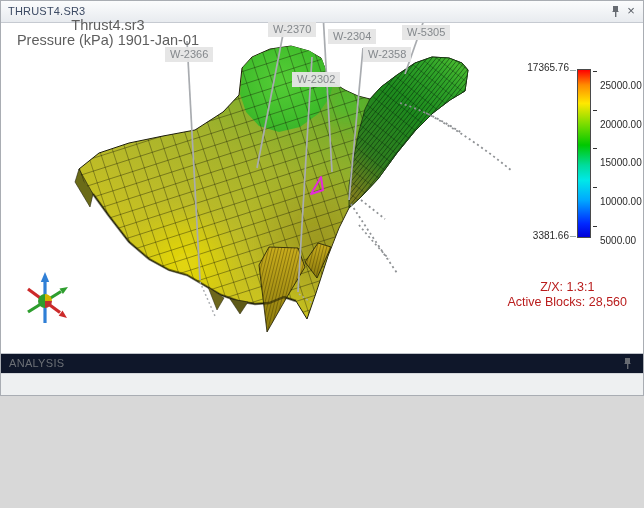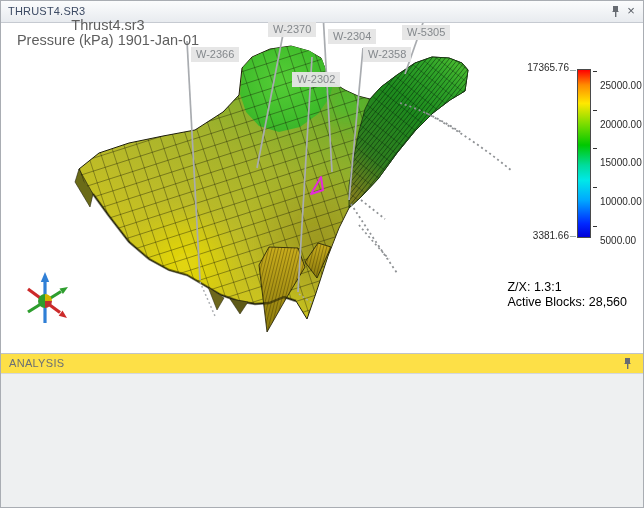--- a/index.html
+++ b/index.html
@@ -1,43 +1,43 @@
 <!DOCTYPE html>
 <html><head>
 <meta charset="utf-8">
 <style>
   html,body{margin:0;padding:0;background:#d8d8d8;}
-  .app{position:relative;width:644px;height:508px;background:#fff;overflow:hidden;
+  .app{position:relative;width:644px;height:396px;background:#fff;overflow:hidden;
        font-family:"Liberation Sans",sans-serif;border:1px solid #a9adb3;box-sizing:border-box;}
   
   .titlebar{position:absolute;top:0;left:0;right:0;height:22px;
     background:linear-gradient(#fbfcfd,#e8ebef);border-bottom:1px solid #c6cad1;box-sizing:border-box;}
   .titlebar .tb-text{position:absolute;left:7px;top:4px;font-size:11px;color:#3c4a63;letter-spacing:.2px;}
   .tb-pin{position:absolute;right:21px;top:4px;width:13px;height:14px;cursor:pointer;}
   .tb-close{position:absolute;right:5px;top:2px;width:14px;height:16px;font-size:13px;line-height:16px;
     text-align:center;color:#565b63;cursor:pointer;}
   
   .scene{position:absolute;left:0;top:22px;width:644px;height:330px;}
   .vp-title{position:absolute;left:8px;top:17px;width:198px;text-align:center;
     color:#5e5e5e;font-size:14.5px;line-height:15px;}
   .well-label{position:absolute;height:15px;line-height:15px;padding:0 5px;
     background:rgba(229,229,229,.96);color:#84888c;font-size:11px;white-space:nowrap;}
-  .vp-info{position:absolute;right:16px;top:279px;text-align:left;color:#000000;
+  .vp-info{position:absolute;right:16px;top:279px;text-align:center;color:#b91c1c;
     font-size:12.5px;line-height:15px;}
   
   .cbar{position:absolute;left:576px;top:68px;width:14px;height:169px;border:1px solid #4a4a4a;box-sizing:border-box;
     background:linear-gradient(to bottom,#f00 0%,#ff8c00 9%,#ffe800 20%,#7fdd00 32%,#00c800 45%,
       #00dc9c 57%,#00e8e8 66%,#00a8ff 78%,#0028ff 92%,#0000d8 100%);}
   .cbar-max,.cbar-min{position:absolute;right:74px;font-size:10px;color:#2a2a2a;}
   .cbar-max{top:61px}.cbar-min{top:229px}
   .cbar-lead{position:absolute;width:6px;height:1px;background:#9aa;left:569px;}
   .cbar-tick-dash{position:absolute;left:592px;width:4px;height:1px;background:#333;}
   .cbar-tick{position:absolute;left:599px;font-size:10px;color:#2a2a2a;margin-top:15px;}
   
-  .abar{position:absolute;top:352px;left:0;right:0;height:21px;background:#fde047;
+  .abar{position:absolute;top:352px;left:0;right:0;height:21px;background:#0f172a;
     border-top:1px solid #bfc3c9;border-bottom:1px solid #d4d7db;box-sizing:border-box;}
   .abar .ab-text{position:absolute;left:8px;top:3px;font-size:11px;color:#6b6f75;letter-spacing:.3px;}
   .ab-pin{position:absolute;right:9px;top:3px;width:13px;height:14px;cursor:pointer;}
   .bottom{position:absolute;top:373px;left:0;width:644px;height:135px;background:#eef0f1;}
 </style>
 </head>
 <body>
 
 <div class="app">
 
@@ -340,21 +340,21 @@
       <path d="M0,7 A7,7 0 0 0 7,0 L0,0 Z" fill="#c03030"></path>
       <path d="M7,0 A7,7 0 0 0 0,-7 L0,0 Z" fill="#d4b400"></path>
     </g>
   </svg>
 
   <div class="vp-title">
     <div>Thrust4.sr3</div>
     <div>Pressure (kPa)  1901-Jan-01</div>
   </div>
 
-  <div class="well-label" style="left:190px;top:46px">W-2366</div>
+  <div class="well-label" style="left:164px;top:46px">W-2366</div>
   <div class="well-label" style="left:267px;top:21px">W-2370</div>
   <div class="well-label" style="left:327px;top:28px">W-2304</div>
   <div class="well-label" style="left:401px;top:24px">W-5305</div>
   <div class="well-label" style="left:362px;top:46px">W-2358</div>
   <div class="well-label" style="left:291px;top:71px">W-2302</div>
 
   <div class="cbar"></div>
   <div class="cbar-max">17365.76</div>
   <div class="cbar-min">3381.66</div>
   <div class="cbar-lead" style="top:69px"></div>

